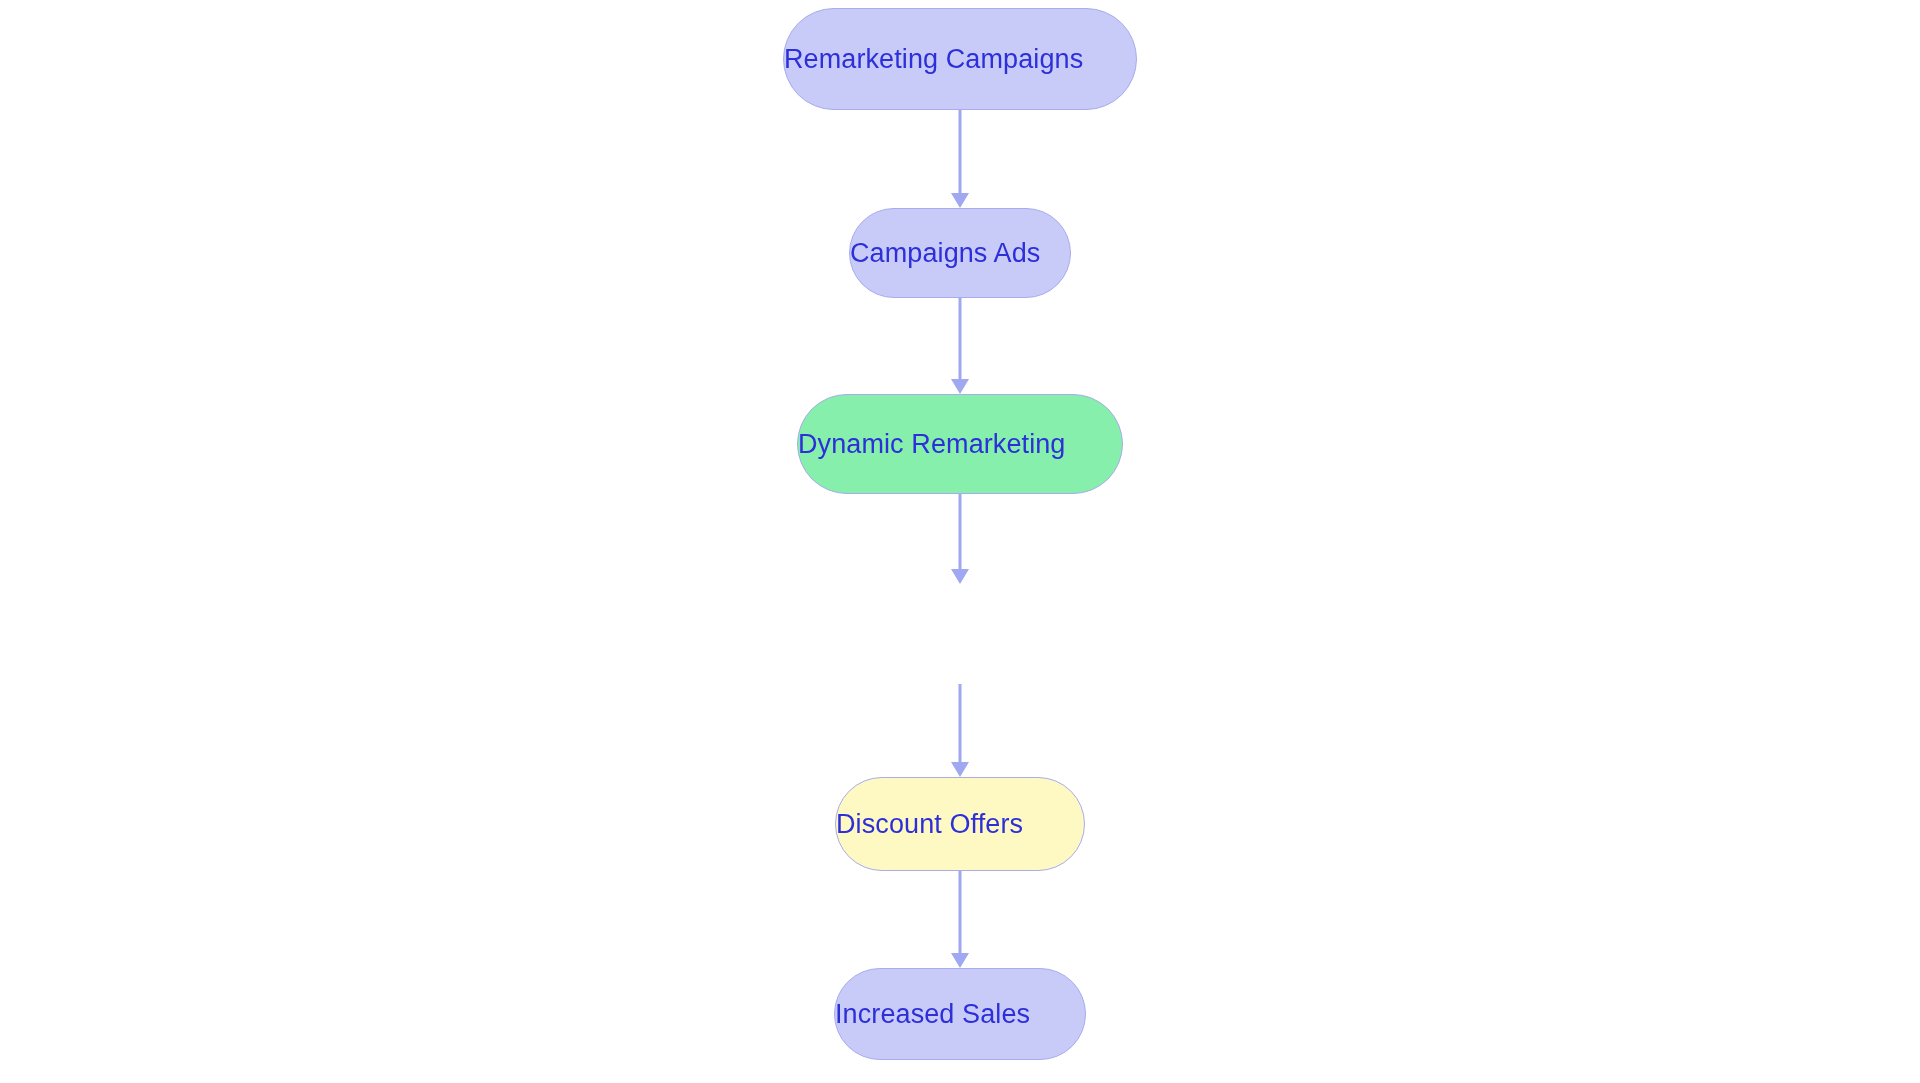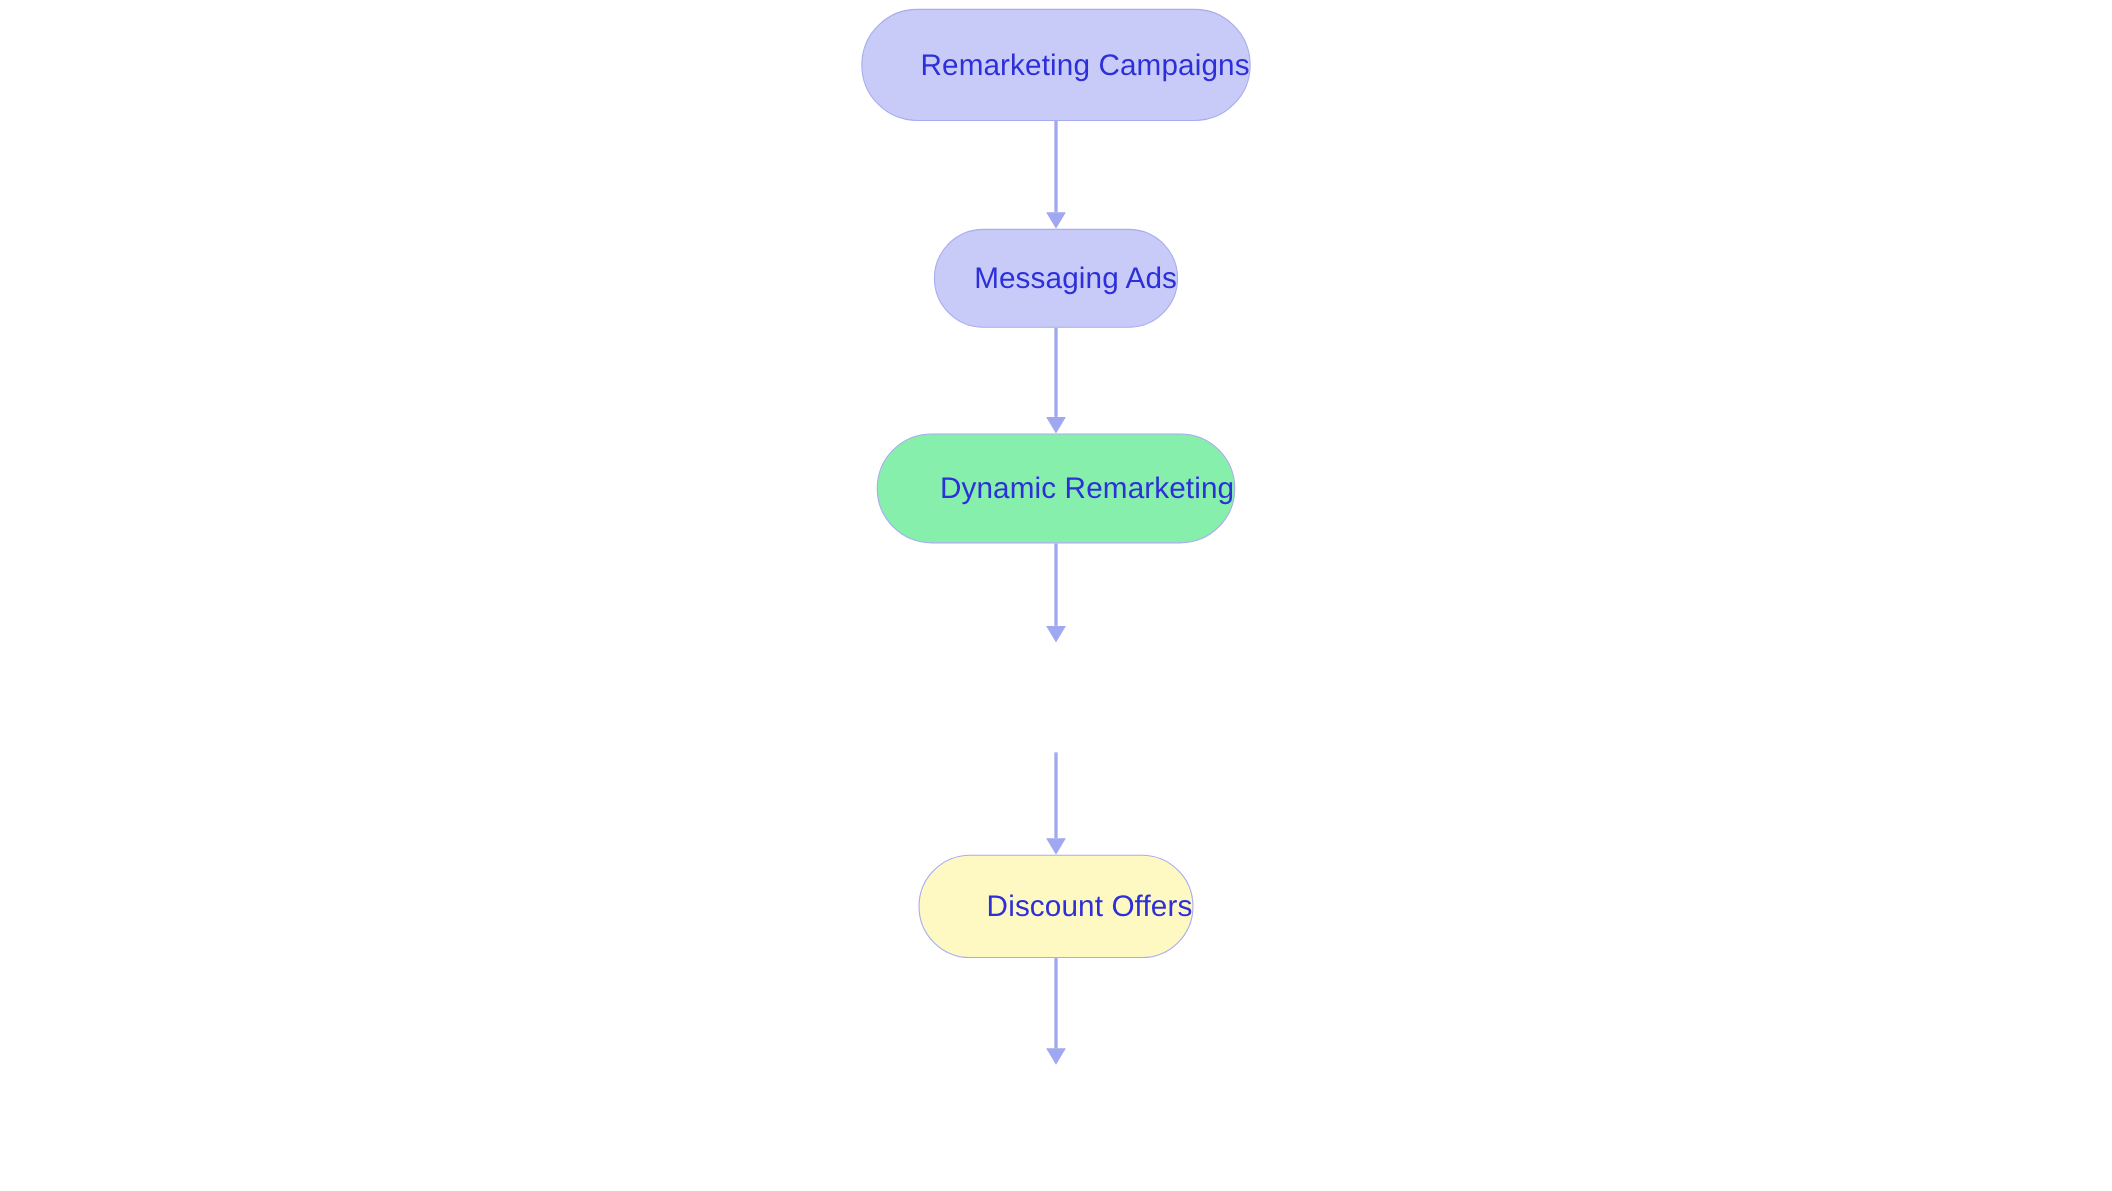--- a/index.html
+++ b/index.html
@@ -22,21 +22,21 @@
   }
 
   
   .flow-node {
     position: absolute;
     left: 50%;
     transform: translateX(-50%);
     box-sizing: border-box;
     display: flex;
     align-items: center;
-    justify-content: flex-end;
+    justify-content: flex-start;
     background: #c8cbf8;
     border: 1.6px solid #a8aced;
     border-radius: 999px;
     z-index: 2;
   }
 
   .flow-node-label {
     color: #2d2fd8;
     font-family: "Liberation Sans", sans-serif;
     font-size: 27px;
@@ -85,21 +85,21 @@
   <div class="flow-node" style="width: 354px; height: 102px; top: 8px; background: rgb(200, 203, 248); border-color: rgb(168, 172, 237);">
     <span class="flow-node-label" style="color: rgb(45, 47, 216);">Remarketing Campaigns</span>
   </div>
 
   <div class="flow-connector" style="top: 110px; height: 98px;">
     <div class="shaft" style="height: 83px; background: rgb(159, 168, 240);"></div>
     <div class="arrowhead" style="border-top-color: rgb(159, 168, 240);"></div>
   </div>
 
   <div class="flow-node" style="width: 222px; height: 90px; top: 208px; background: rgb(200, 203, 248); border-color: rgb(168, 172, 237);">
-    <span class="flow-node-label" style="color: rgb(45, 47, 216);">Messaging Ads</span>
+    <span class="flow-node-label" style="color: rgb(45, 47, 216);">Campaigns Ads</span>
   </div>
 
   <div class="flow-connector" style="top: 298px; height: 96px;">
     <div class="shaft" style="height: 81px; background: rgb(159, 168, 240);"></div>
     <div class="arrowhead" style="border-top-color: rgb(159, 168, 240);"></div>
   </div>
 
   <div class="flow-node" style="width: 326px; height: 100px; top: 394px; background: #86efac; border-color: rgb(168, 172, 237);">
     <span class="flow-node-label" style="color: rgb(45, 47, 216);">Dynamic Remarketing</span>
   </div>
@@ -117,14 +117,17 @@
 
   <div class="flow-node" style="width: 250px; height: 94px; top: 777px; background: #fef9c3; border-color: rgb(168, 172, 237);">
     <span class="flow-node-label" style="color: rgb(45, 47, 216);">Discount Offers</span>
   </div>
 
   <div class="flow-connector" style="top: 871px; height: 97px;">
     <div class="shaft" style="height: 82px; background: rgb(159, 168, 240);"></div>
     <div class="arrowhead" style="border-top-color: rgb(159, 168, 240);"></div>
   </div>
 
+  <div class="flow-node" style="width: 252px; height: 92px; top: 968px; background: rgb(200, 203, 248); border-color: rgb(168, 172, 237);">
+    <span class="flow-node-label" style="color: rgb(45, 47, 216);">Increased Sales</span>
+  </div>
 
 </div>
 
 </body></html>

